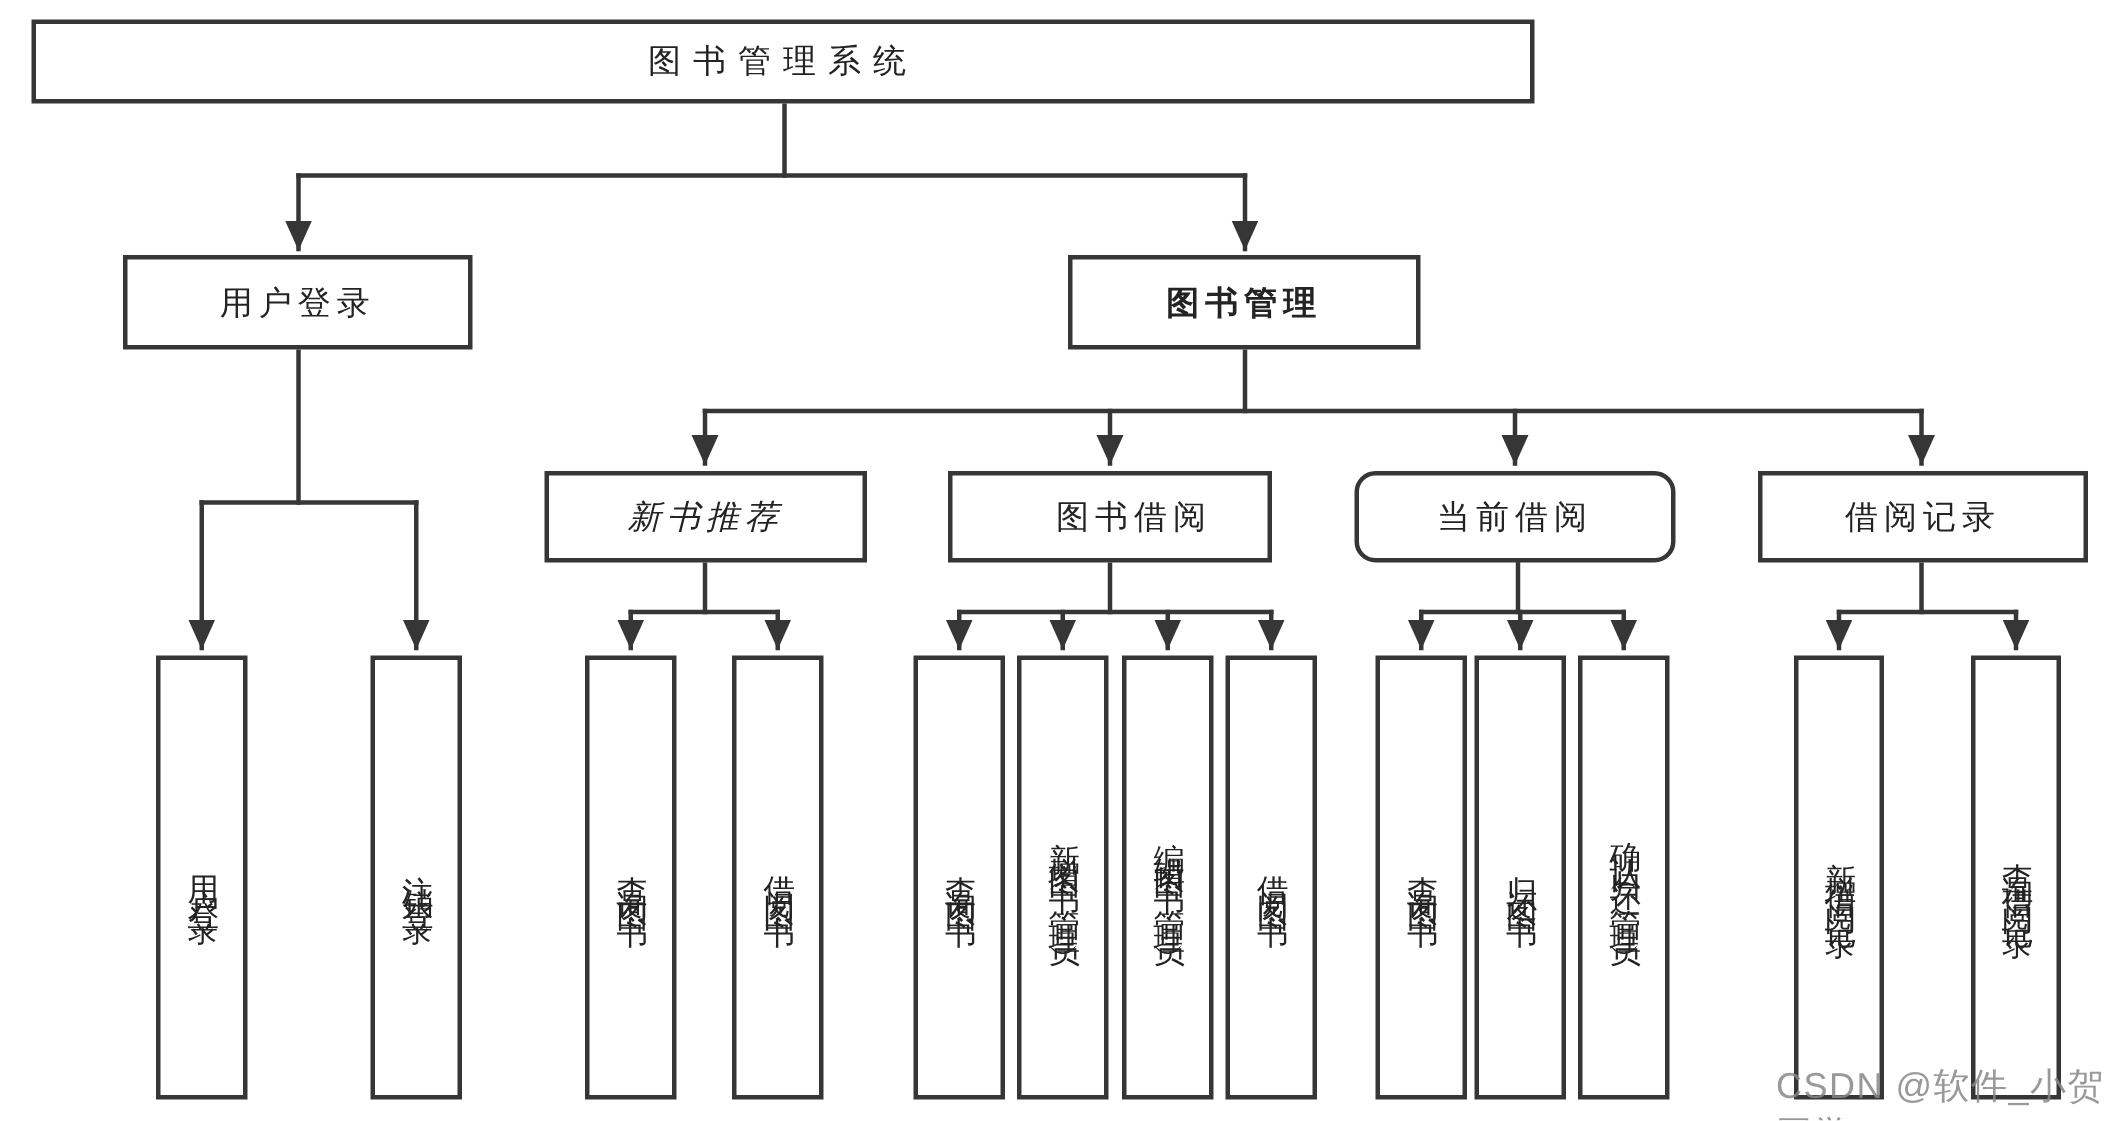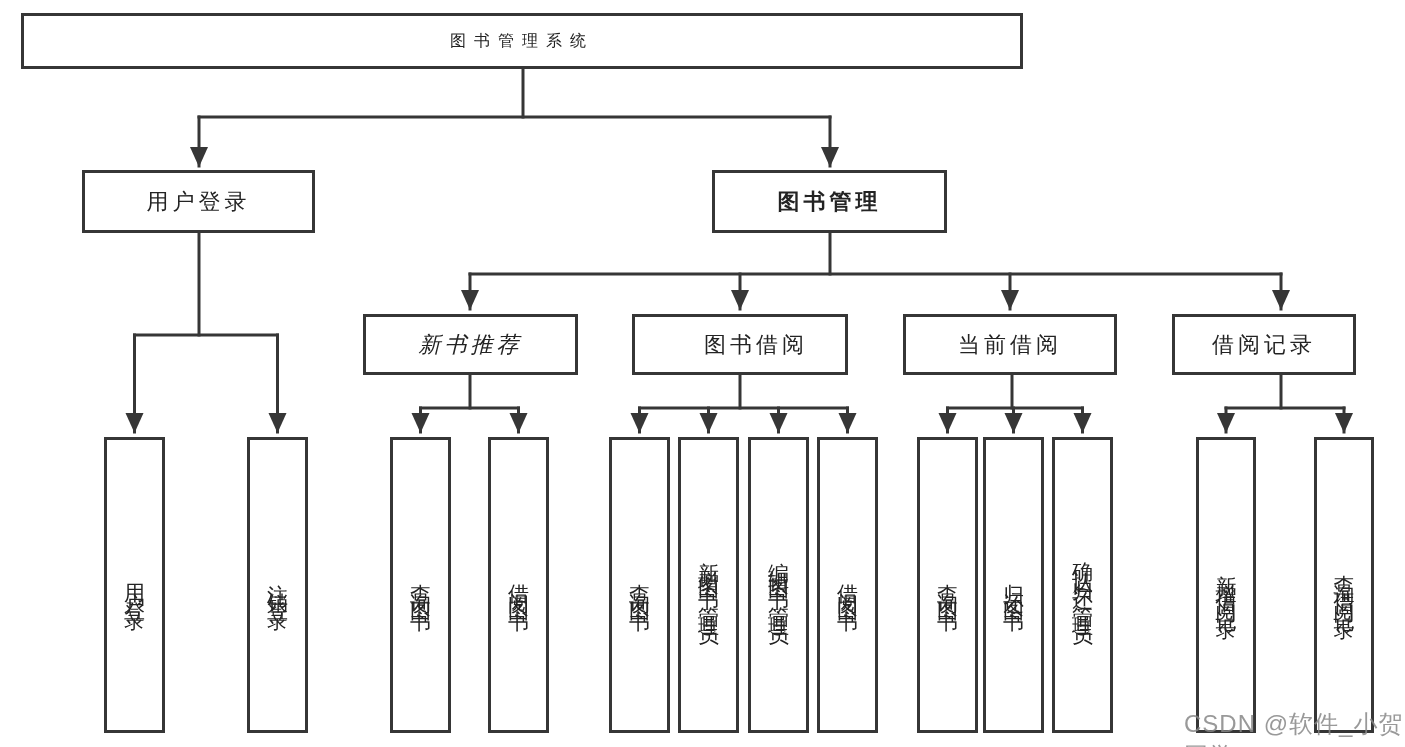--- a/index.html
+++ b/index.html
@@ -22,21 +22,21 @@
     background: #ffffff;
     border: 3px solid #363636;
     display: flex;
     align-items: center;
     justify-content: center;
     color: #232323;
     z-index: 1;
     white-space: nowrap;
   }
   .h  { font-size: 22px; letter-spacing: 4px; }
-  .hr { font-size: 16px; letter-spacing: 8px; }
+  .hr { font-size: 22px; letter-spacing: 8px; }
   .v  {
     writing-mode: vertical-lr;
     text-orientation: mixed;
     font-size: 21px;
     letter-spacing: 9px;
     white-space: normal;
   }
   .watermark {
     position: absolute;
     left: 1184px;
@@ -109,22 +109,22 @@
     </g>
   </svg>
 
   <div class="box hr" style="left:21px; top:13px; width:1002px; height:56px;">图书管理系统</div>
 
   <div class="box h" style="left:82px; top:170px; width:233px; height:63px;">用户登录</div>
   <div class="box h" style="left:712px; top:170px; width:235px; height:63px;font-weight:bold;">图书管理</div>
 
   <div class="box h" style="left:363px; top:314px; width:215px; height:61px;font-style:italic;">新书推荐</div>
   <div class="box h" style="left:632px; top:314px; width:216px; height:61px;padding-left:32px;">图书借阅</div>
-  <div class="box h" style="left:903px; top:314px; width:214px; height:61px;">当前借阅</div>
-  <div class="box h" style="left:1172px; top:314px; width:184px; height:61px;">借阅记录</div>
+  <div class="box h" style="left:903px; top:314px; width:214px; height:61px;border-radius:14px;">当前借阅</div>
+  <div class="box h" style="left:1172px; top:314px; width:220px; height:61px;">借阅记录</div>
 
   <div class="box v" style="left:104px; top:437px; width:61px; height:296px;">用户登录</div>
   <div class="box v" style="left:247px; top:437px; width:61px; height:296px;">注销登录</div>
 
   <div class="box v" style="left:390px; top:437px; width:61px; height:296px;">查询图书</div>
   <div class="box v" style="left:488px; top:437px; width:61px; height:296px;">借阅图书</div>
 
   <div class="box v" style="left:609px; top:437px; width:61px; height:296px;">查询图书</div>
   <div class="box v" style="left:678px; top:437px; width:61px; height:296px;">新增图书（管理员）</div>
   <div class="box v" style="left:748px; top:437px; width:61px; height:296px;">编辑图书（管理员）</div>

